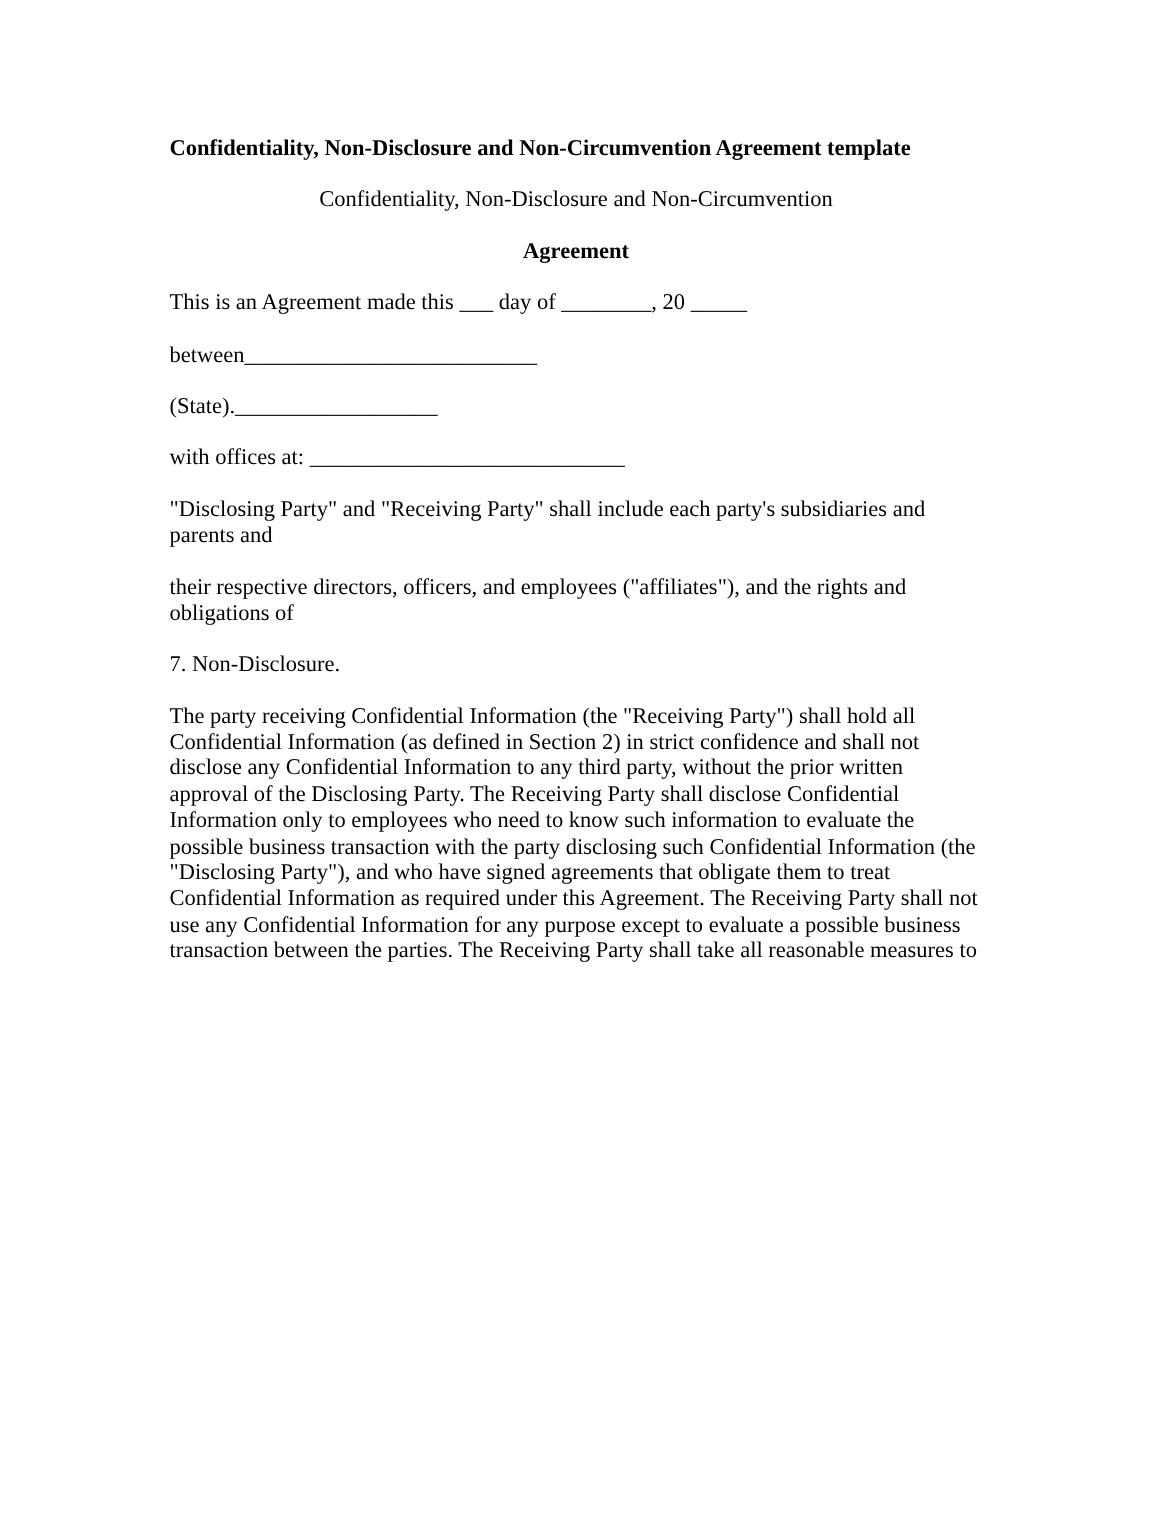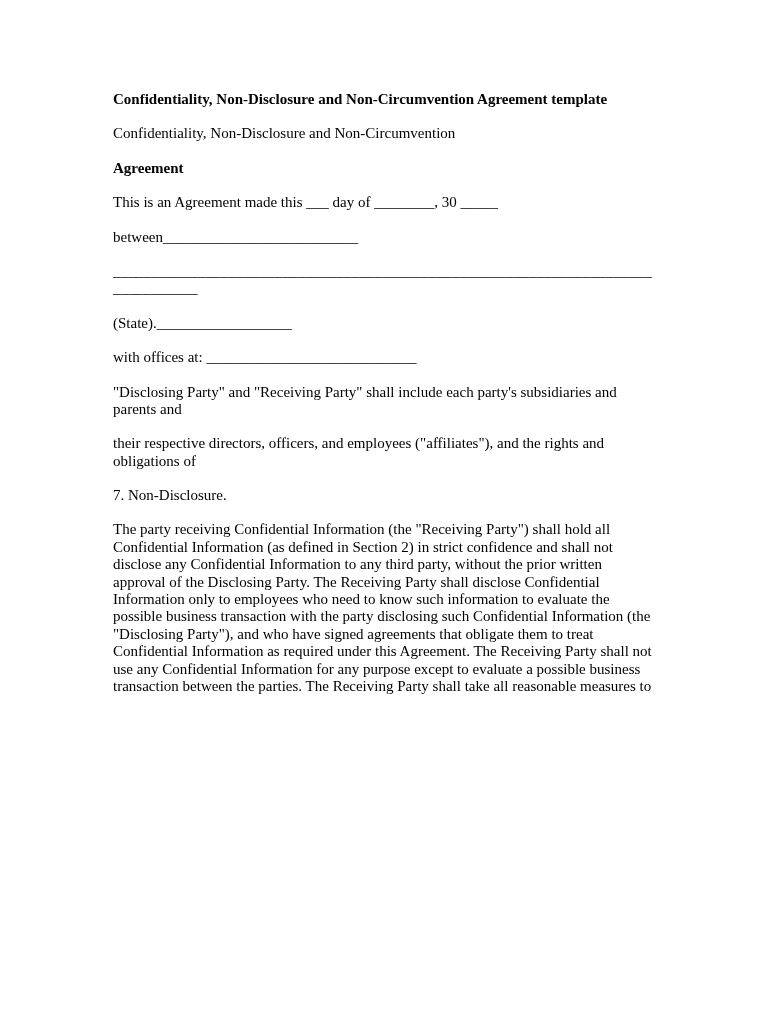--- a/index.html
+++ b/index.html
@@ -16,44 +16,43 @@
     padding: 91px 113px 20px 113px;
     font-family: "Liberation Serif", "DejaVu Serif", serif;
     font-size: 15px;
     color: #000000;
     line-height: 1.16;
   }
   .page p {
     margin: 0 0 17px 0;
   }
   .bold    { font-weight: bold; }
-  .center  { text-align: left; }
+  .center  { text-align: center; }
   .blank-line {
     overflow-wrap: anywhere;
     word-break: break-all;
     letter-spacing: 0.2px;
   }
 </style>
 </head>
 <body>
 
 <div class="page">
 
   <p class="bold">Confidentiality, Non-Disclosure and Non-Circumvention Agreement template</p>
 
   <p class="center">Confidentiality, Non-Disclosure and Non-Circumvention</p>
 
   <p class="center bold">Agreement</p>
 
-  <p>This is an Agreement made this ___ day of ________, 30 _____</p>
+  <p>This is an Agreement made this ___ day of ________, 20 _____</p>
 
   <p>between__________________________</p>
 
 
-  <p class="blank-line">_________________________________________________________________________________</p>
 
 
   <p>(State).__________________</p>
 
   <p>with offices at: ____________________________</p>
 
   <p>"Disclosing Party" and "Receiving Party" shall include each party's subsidiaries and parents and</p>
 
   <p>their respective directors, officers, and employees ("affiliates"), and the rights and obligations of</p>
 

